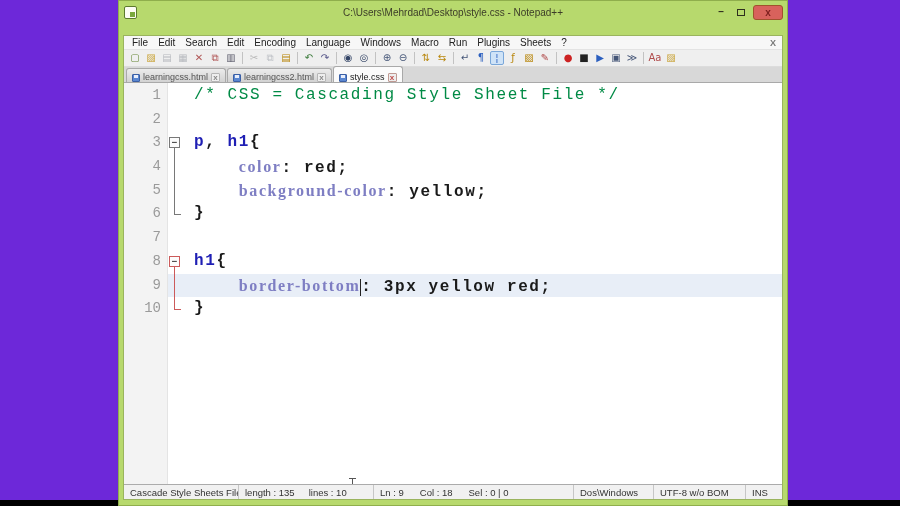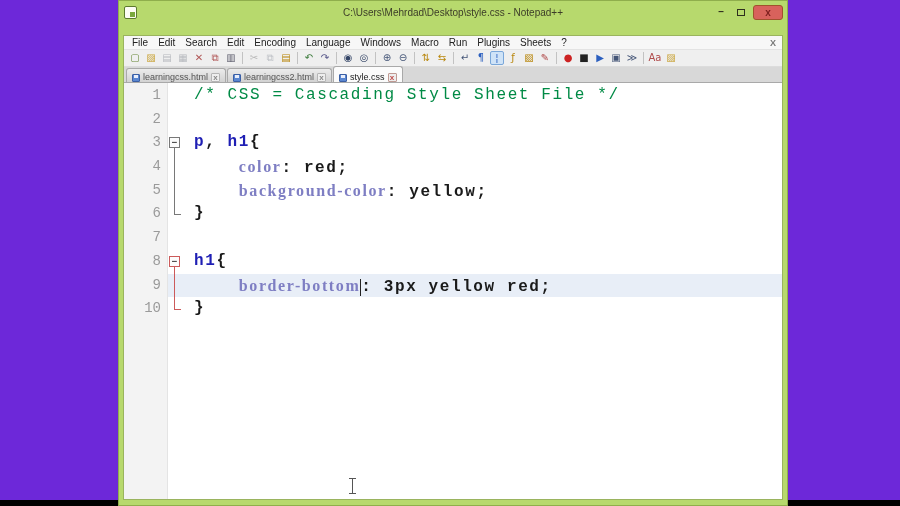--- a/index.html
+++ b/index.html
@@ -287,16 +287,31 @@
                   <div class="fold-vline" style="top: 0px; height: 13px; background: rgb(204, 90, 90);"></div>
                   <div class="fold-hline" style="background: rgb(204, 90, 90);"></div>
                 </div>
                 <div class="code"><span class="seg-pun">}</span></div>
               </div>
             </div>
           </div>
         <div class="ibeam" style="left:224px; top:395px;"></div>
       </div>
 
+      <div class="statusbar">
+        <div class="st-sec st-doctype">Cascade Style Sheets File</div>
+        <div class="st-sec st-len">
+          <span>length : 135</span>
+          <span>lines : 10</span>
+        </div>
+        <div class="st-sec st-pos">
+          <span>Ln : 9</span>
+          <span>Col : 18</span>
+          <span>Sel : 0 | 0</span>
+        </div>
+        <div class="st-sec st-eol">Dos\Windows</div>
+        <div class="st-sec st-enc">UTF-8 w/o BOM</div>
+        <div class="st-sec st-ins">INS</div>
+      </div>
 
     </div>
   </div>
 </div>
 
 </body></html>

